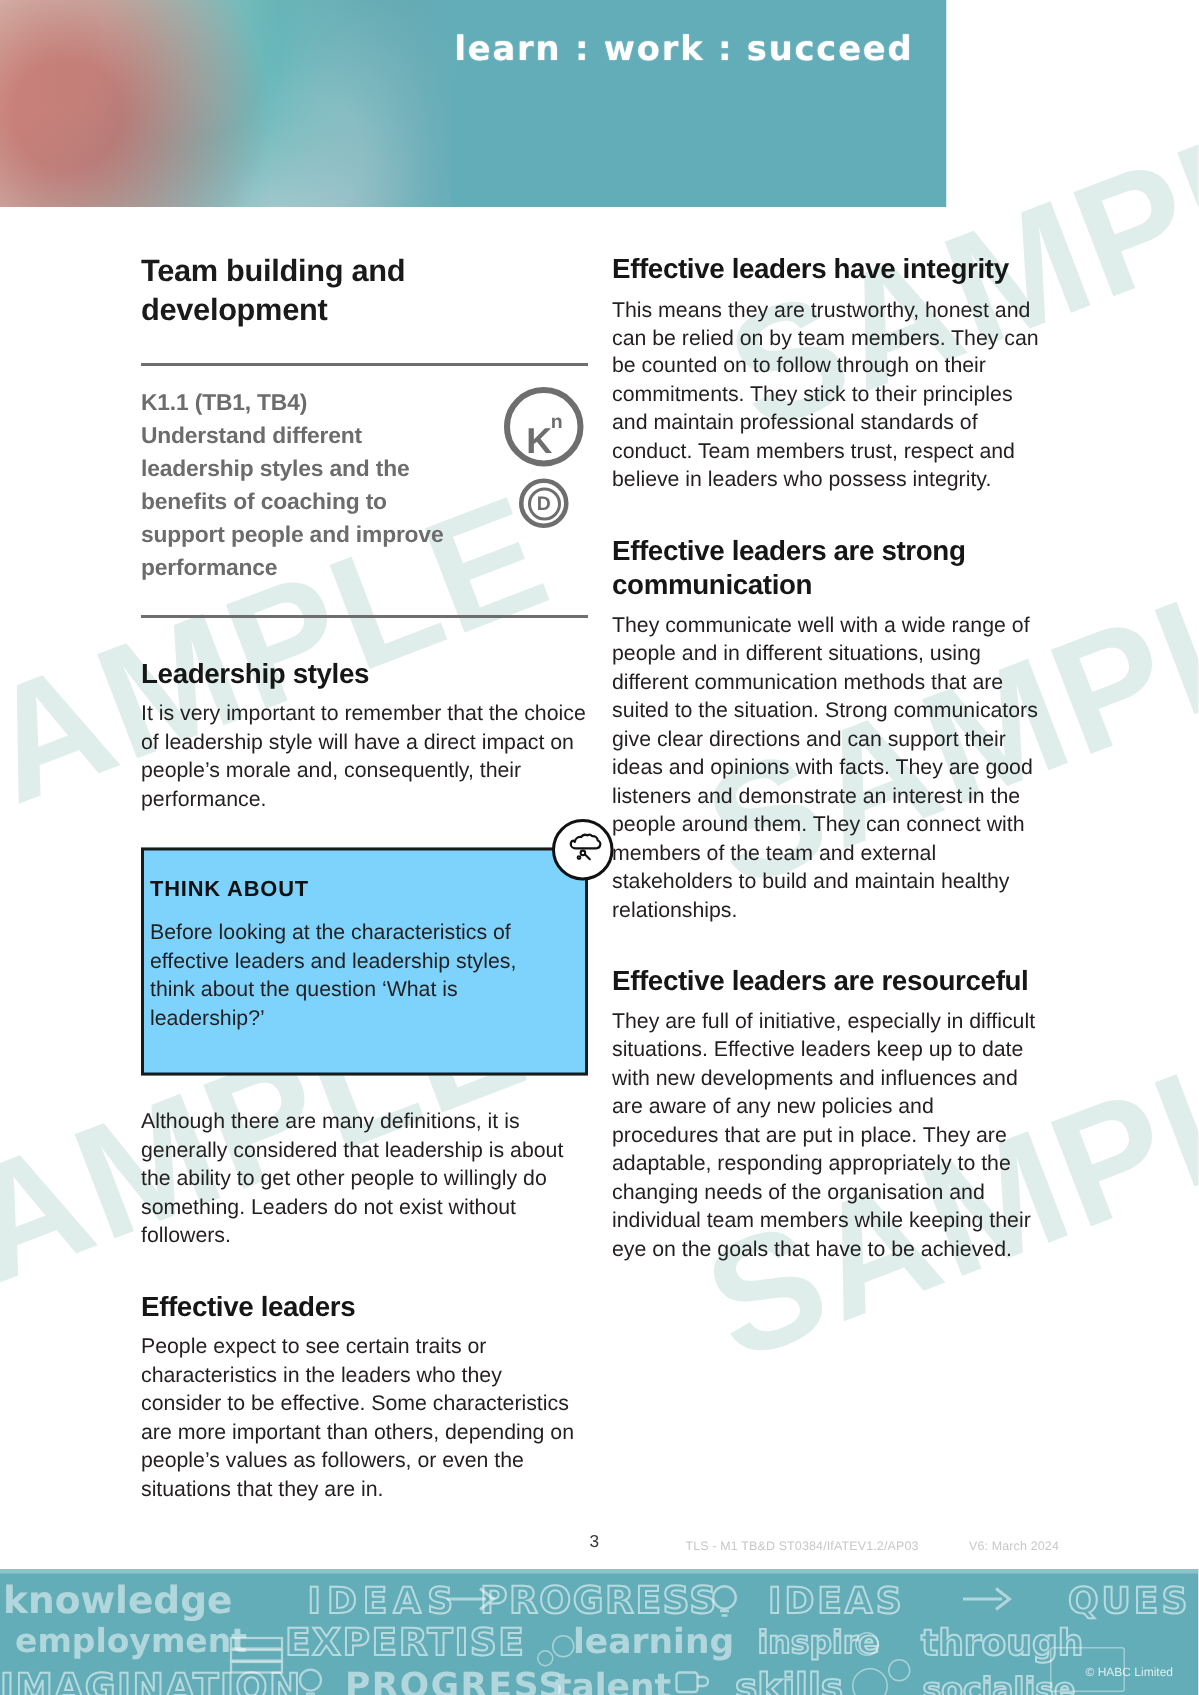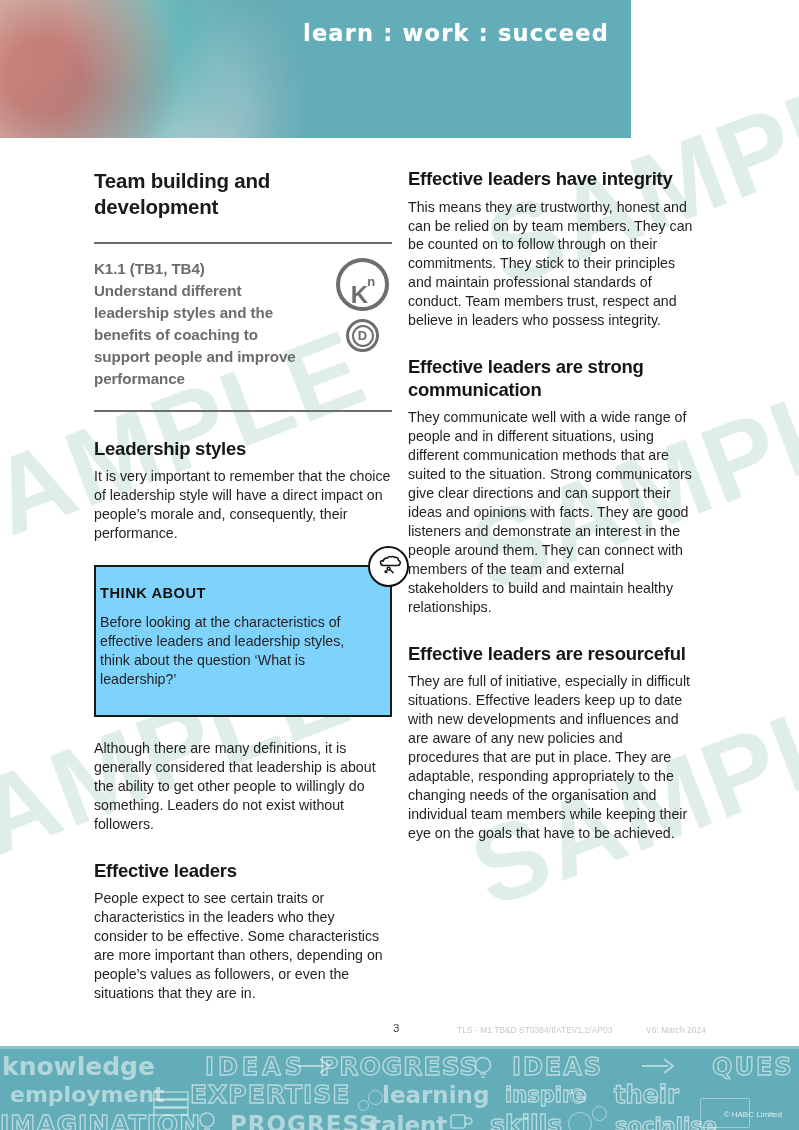--- a/index.html
+++ b/index.html
@@ -307,21 +307,21 @@
       <span class="wa solid" style="left:2px;top:8px;font-size:25px;">knowledge</span>
       <span class="wa outline" style="left:205px;top:9px;font-size:24px;letter-spacing:4px;">IDEAS</span>
       <span class="wa outline" style="left:320px;top:8px;font-size:25px;letter-spacing:1px;">PROGRESS</span>
       <span class="wa outline" style="left:512px;top:9px;font-size:24px;letter-spacing:2px;">IDEAS</span>
       <span class="wa outline" style="left:712px;top:9px;font-size:24px;letter-spacing:2px;">QUES</span>
 
       <span class="wa solid" style="left:10px;top:38px;font-size:22px;">employment</span>
       <span class="wa outline" style="left:190px;top:36px;font-size:25px;letter-spacing:1px;">EXPERTISE</span>
       <span class="wa solid" style="left:382px;top:38px;font-size:23px;">learning</span>
       <span class="wa outline" style="left:505px;top:39px;font-size:21px;">inspire</span>
-      <span class="wa outline" style="left:614px;top:37px;font-size:24px;">their</span>
+      <span class="wa outline" style="left:614px;top:37px;font-size:24px;">through</span>
 
       <span class="wa outline" style="left:0px;top:66px;font-size:25px;letter-spacing:1px;">IMAGINATION</span>
       <span class="wa solid" style="left:230px;top:67px;font-size:23px;letter-spacing:1px;">PROGRESS</span>
       <span class="wa solid" style="left:370px;top:68px;font-size:23px;">talent</span>
       <span class="wa outline" style="left:490px;top:66px;font-size:25px;">skills</span>
       <span class="wa outline" style="left:615px;top:70px;font-size:21px;">socialise</span>
 
       <span class="gear" style="left:368px;top:44px;width:13px;height:13px;"></span>
       <span class="gear" style="left:358px;top:54px;width:9px;height:9px;"></span>
       <span class="gear" style="left:570px;top:42px;width:14px;height:14px;"></span>

